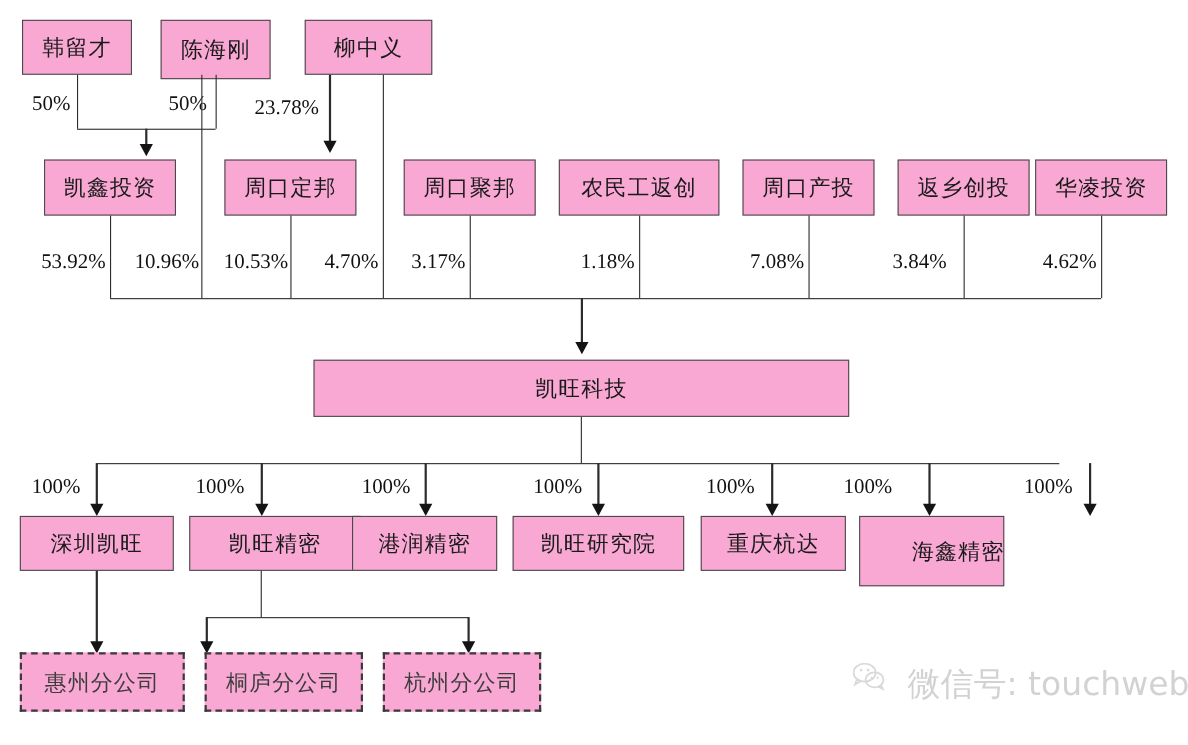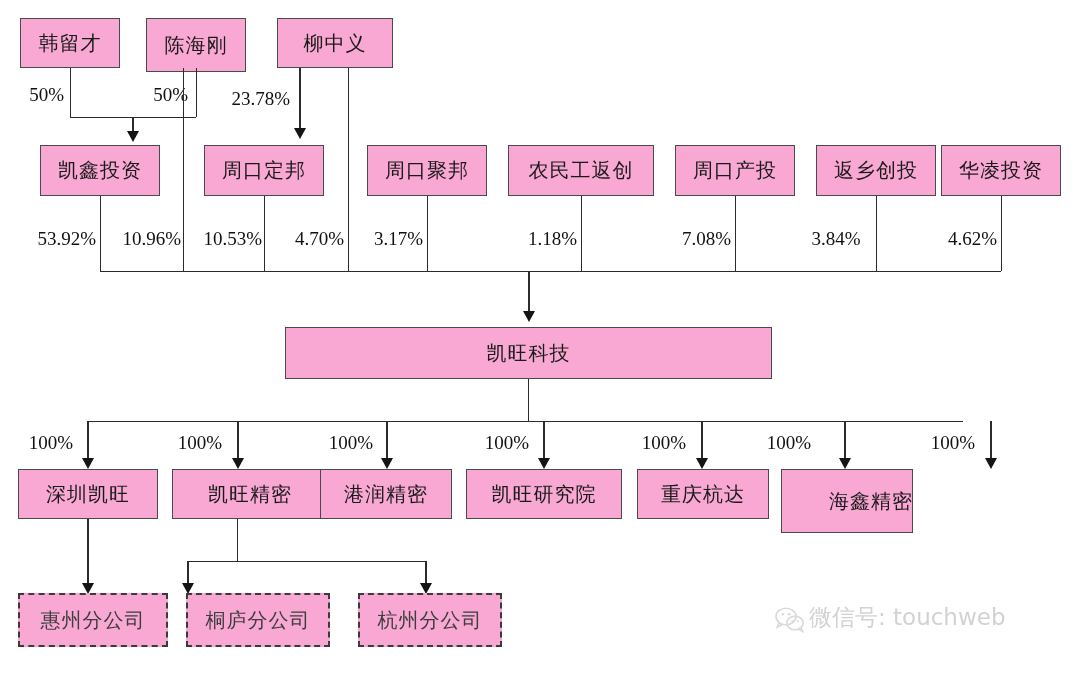--- a/index.html
+++ b/index.html
@@ -64,24 +64,24 @@
     font-size: 19px;
     color: #111111;
     white-space: nowrap;
     text-align: right;
   }
   .pct.c { text-align: center; }
   
   #watermark {
     position: absolute;
     display: flex;
-    align-items: flex-end;
-    gap: 4px;
+    align-items: flex-start;
+    gap: 20px;
     color: #d2d2d2;
-    font-size: 23px;
+    font-size: 30px;
     font-family: "DejaVu Sans", sans-serif;
     white-space: nowrap;
     user-select: none;
   }
   #watermark svg { display: block; }
 </style>
 </head>
 <body>
 
 <div id="chart-root">
@@ -224,21 +224,21 @@
   <div class="arrow" style="left:182px; top:583px;"></div>
   <div class="vline thick" style="left:425px; top:561px; width:2px; height:27px;"></div>
   <div class="arrow" style="left:420px; top:583px;"></div>
 
   <div class="node dashed" style="left:18px; top:593px; width:150px; height:54px;">
     <span>惠州分公司</span>
   </div>
   <div class="node dashed" style="left:186px; top:593px; width:144px; height:54px;">
     <span>桐庐分公司</span>
   </div>
-  <div class="node dashed" style="left:358px; top:593px; width:144px; height:54px;">
+  <div class="node dashed" style="left:348px; top:593px; width:144px; height:54px;">
     <span>杭州分公司</span>
   </div>
 
   <div id="watermark" style="left:775px; top:602px;">
     <span>
       <svg width="30" height="26" viewBox="0 0 30 26" aria-hidden="true">
         <ellipse cx="11" cy="9.5" rx="10" ry="8.2" fill="none" stroke="#d9d9d9" stroke-width="1.6"></ellipse>
         <path d="M4 15.5 L2.2 20.2 L6.8 17.6 Z" fill="none" stroke="#d9d9d9" stroke-width="1.6"></path>
         <circle cx="7.8" cy="7.2" r="1.25" fill="#d9d9d9"></circle>
         <circle cx="14.2" cy="7.2" r="1.25" fill="#d9d9d9"></circle>

